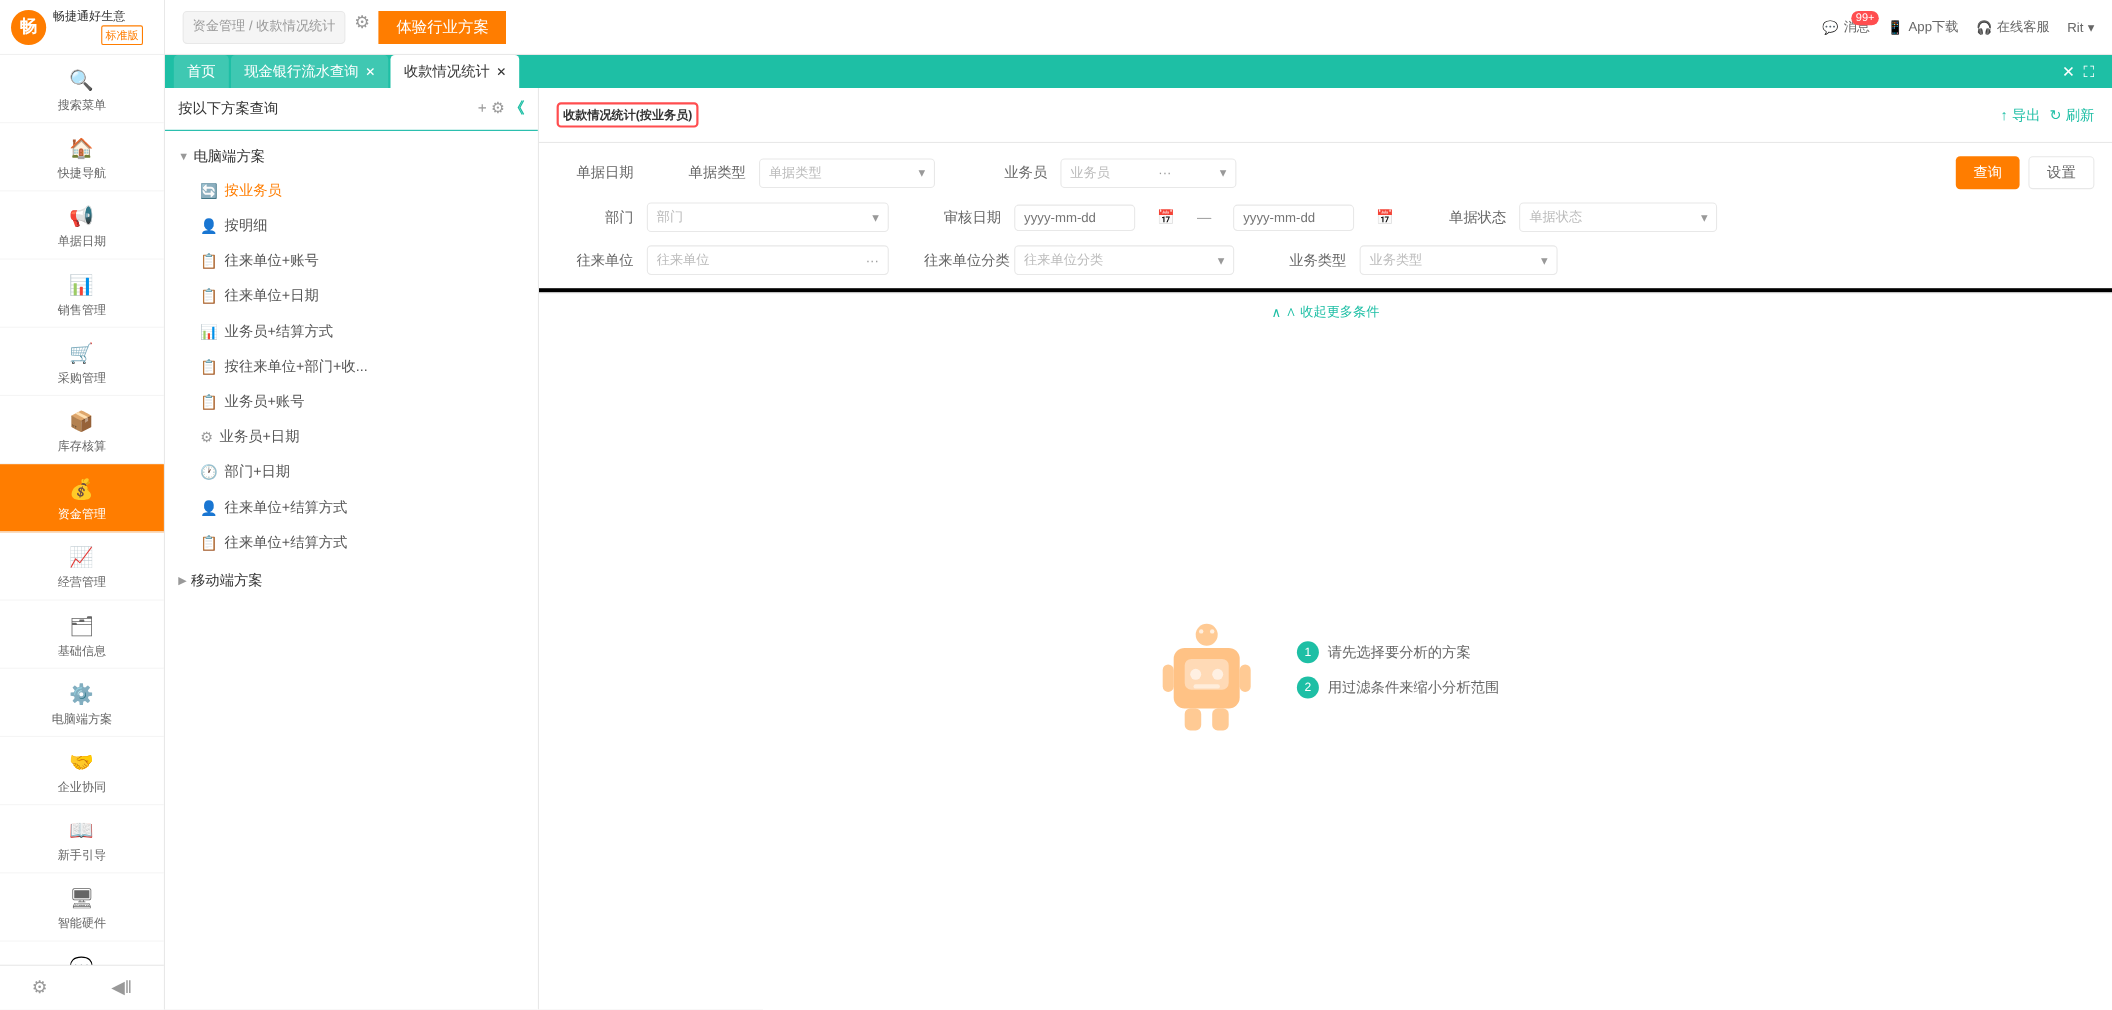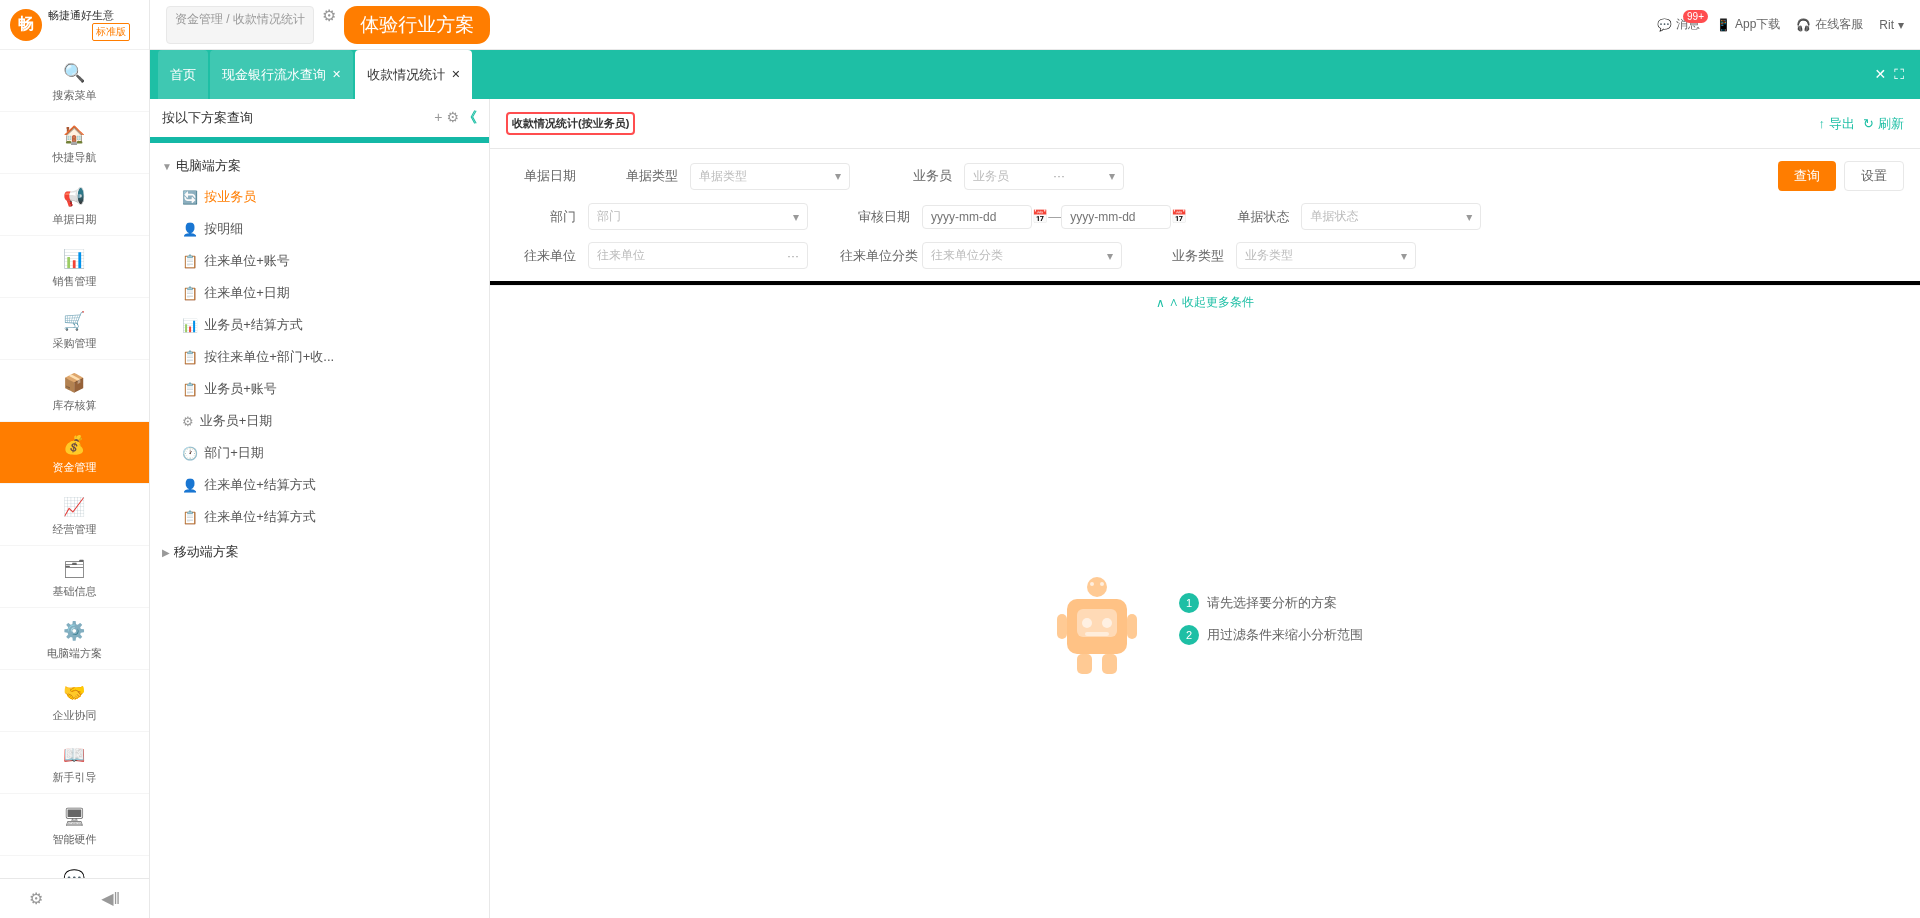--- a/index.html
+++ b/index.html
@@ -19,40 +19,40 @@
     .sidebar-bottom-btn { color: #999; cursor: pointer; font-size: 16px; }
 
     
     .main { flex: 1; display: flex; flex-direction: column; overflow: hidden; }
 
     
     .top-header { height: 50px; background: #fff; display: flex; align-items: center; justify-content: space-between; padding: 0 16px; border-bottom: 1px solid #e8e8e8; }
     .header-left { display: flex; gap: 8px; }
     .header-breadcrumb { color: #999; font-size: 12px; background: #f5f5f5; border: 1px solid #e8e8e8; border-radius: 4px; padding: 4px 8px; }
     .header-gear { color: #999; cursor: pointer; font-size: 16px; }
-    .header-solution-btn { background: #ff7d00; color: white; border: none; border-radius: 13px; padding: 6px 16px; cursor: pointer; font-size: 19px; }
+    .header-solution-btn { background: #ff7d00; color: white; border: none; border-radius: 0; padding: 6px 16px; cursor: pointer; font-size: 14px; }
     .header-right { display: flex; align-items: center; gap: 16px; color: #666; font-size: 12px; }
     .msg-badge { position: relative; cursor: pointer; }
     .badge { background: #ff4d4f; color: white; border-radius: 8px; font-size: 10px; padding: 1px 4px; position: absolute; top: -6px; right: -8px; }
     .header-right-item { cursor: pointer; display: flex; align-items: center; gap: 4px; }
 
     
-    .tab-bar { height: 49px; background: #1ebfa5; display: flex; align-items: center; padding: 0 8px; gap: 2px; }
+    .tab-bar { height: 30px; background: #1ebfa5; display: flex; align-items: center; padding: 0 8px; gap: 2px; }
     .tab-item { background: rgba(255,255,255,0.15); color: white; padding: 0 12px; height: 100%; display: flex; align-items: center; font-size: 13px; cursor: pointer; border-radius: 4px 4px 0 0; gap: 6px; }
     .tab-item.active { background: white; color: #333; border-radius: 4px 4px 0 0; }
     .tab-close { font-size: 11px; color: inherit; cursor: pointer; }
     .tab-right { margin-left: auto; display: flex; gap: 8px; }
     .tab-win-btn { color: white; cursor: pointer; font-size: 14px; }
 
     
     .page-area { flex: 1; background: #f5f5f5; display: flex; overflow: hidden; }
 
     
     .left-panel { width: 340px; background: #fff; border-right: 1px solid #e8e8e8; display: flex; flex-direction: column; flex-shrink: 0; overflow-y: auto; }
-    .left-panel-header { padding: 10px 12px; display: flex; align-items: flex-start; gap: 6px; border-bottom: 6px solid #14b8a6; font-size: 13px; color: #333; }
+    .left-panel-header { padding: 10px 12px; display: flex; align-items: flex-start; gap: 6px; border-bottom: 1px solid #14b8a6; font-size: 13px; color: #333; }
     .left-panel-header-btns { margin-left: auto; display: flex; gap: 4px; }
     .panel-icon-btn { cursor: pointer; color: #999; font-size: 14px; }
     .tree-section { padding: 8px 0; }
     .tree-parent { display: flex; align-items: center; padding: 6px 12px; color: #333; font-size: 13px; cursor: pointer; }
     .tree-parent .arrow { margin-right: 4px; color: #999; font-size: 10px; }
     .tree-children { padding-left: 20px; }
     .tree-child { display: flex; align-items: center; padding: 7px 12px; color: #555; font-size: 13px; cursor: pointer; gap: 6px; }
     .tree-child.active { color: #ff7d00; }
     .tree-child .child-icon { font-size: 13px; color: #999; }
     .tree-child.active .child-icon { color: #ff7d00; }
@@ -323,21 +323,21 @@
           </div>
         </div>
 
         <div class="filter-row">
           <span class="filter-label">部门</span>
           <div class="filter-select" style="width:220px;">
             <span style="color:#bbb;">部门</span>
             <span class="arrow">▾</span>
           </div>
           <span class="filter-label" style="margin-left:20px;">审核日期</span>
-          <div style="display:flex;align-items:center;gap:0;">
+          <div style="display:flex;align-items:center;gap:20px;">
             <input class="filter-input" type="text" style="width: 110px;" placeholder="yyyy-mm-dd">
             <span class="filter-date-icon">📅</span>
             <span class="filter-dash">—</span>
             <input class="filter-input" type="text" style="width: 110px;" placeholder="yyyy-mm-dd">
             <span class="filter-date-icon">📅</span>
           </div>
           <span class="filter-label" style="margin-left:20px;">单据状态</span>
           <div class="filter-select" style="width:180px;">
             <span style="color:#bbb;">单据状态</span>
             <span class="arrow">▾</span>

